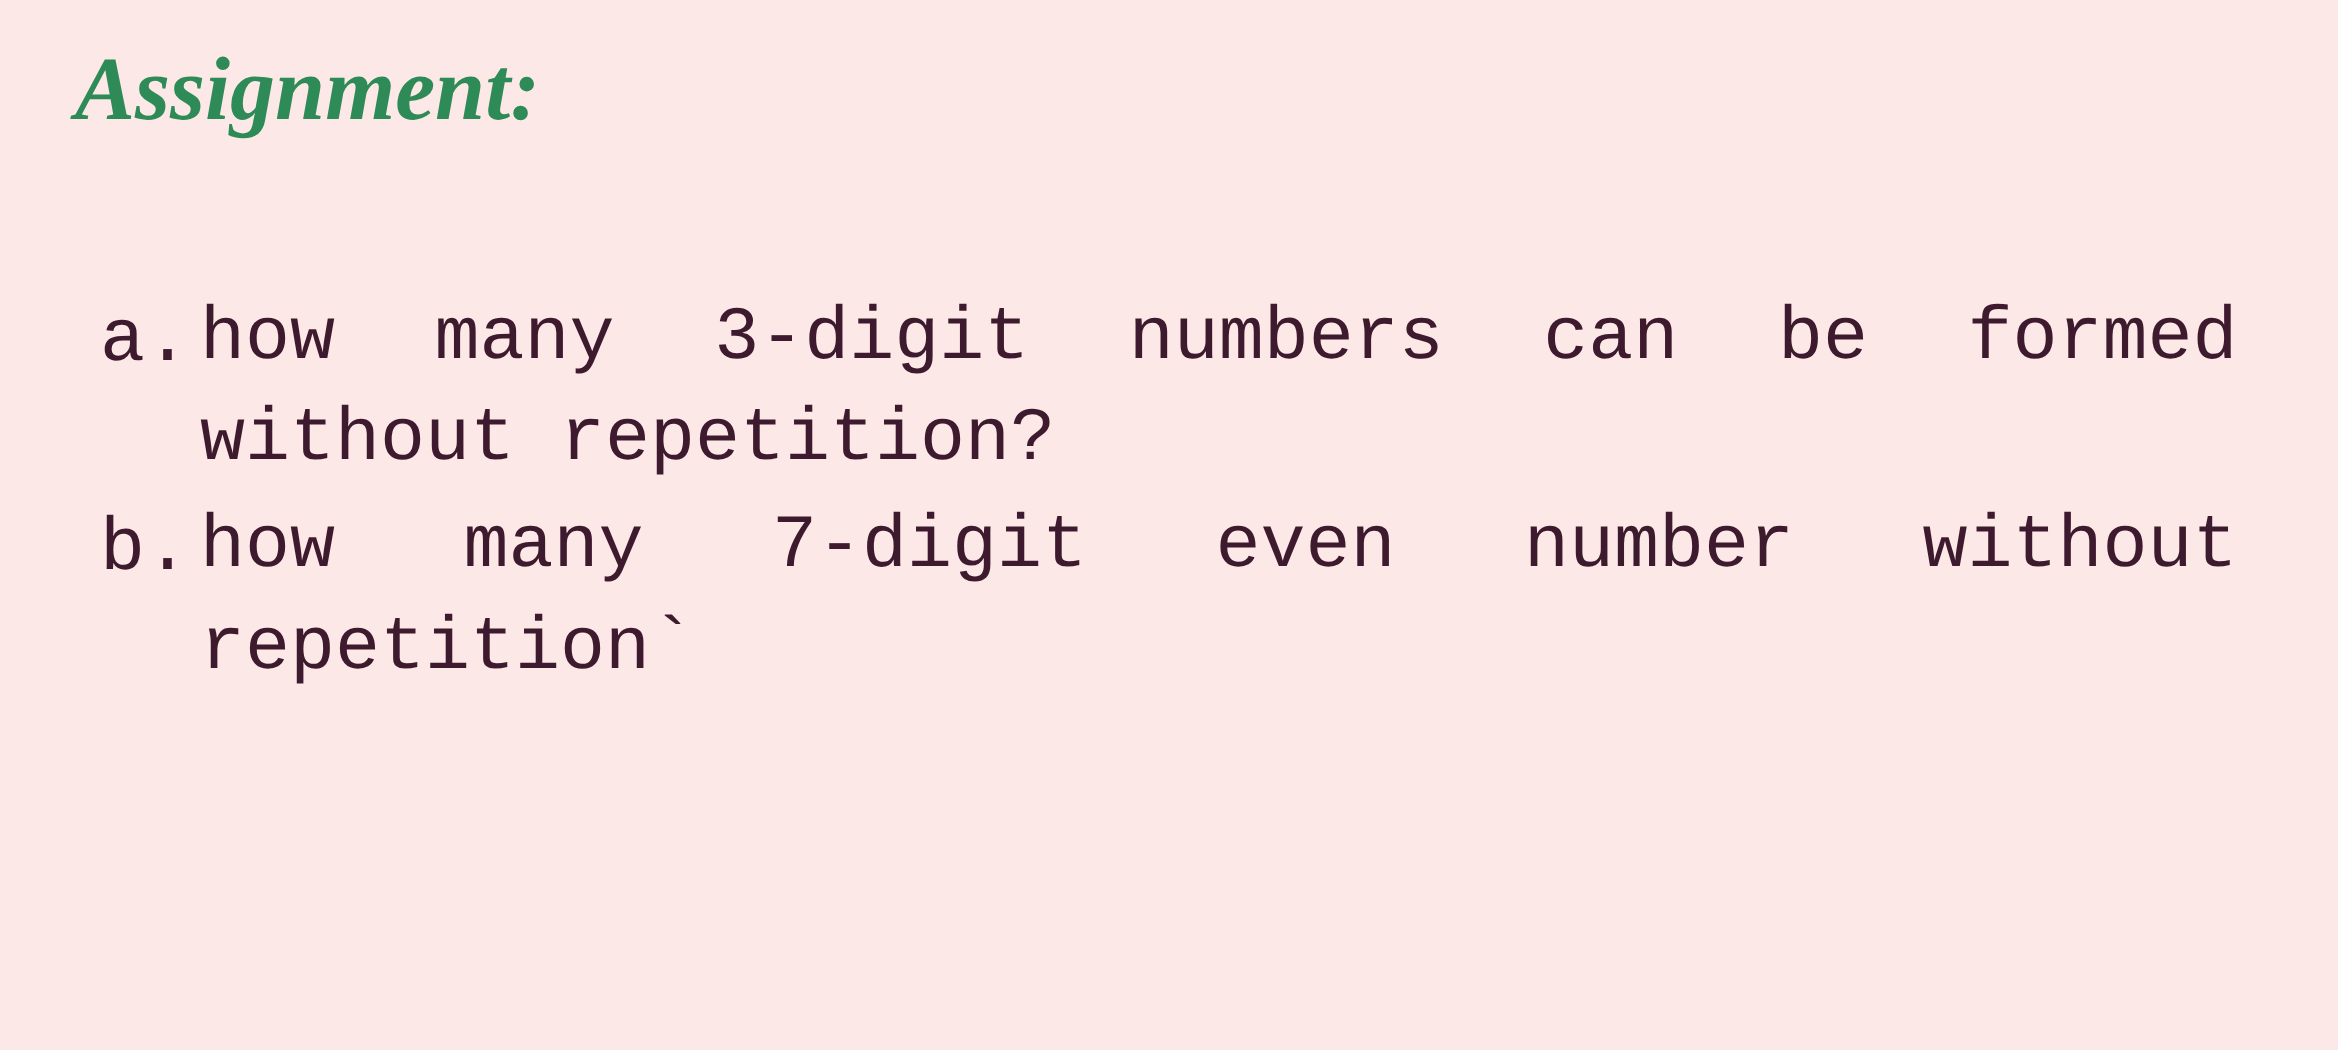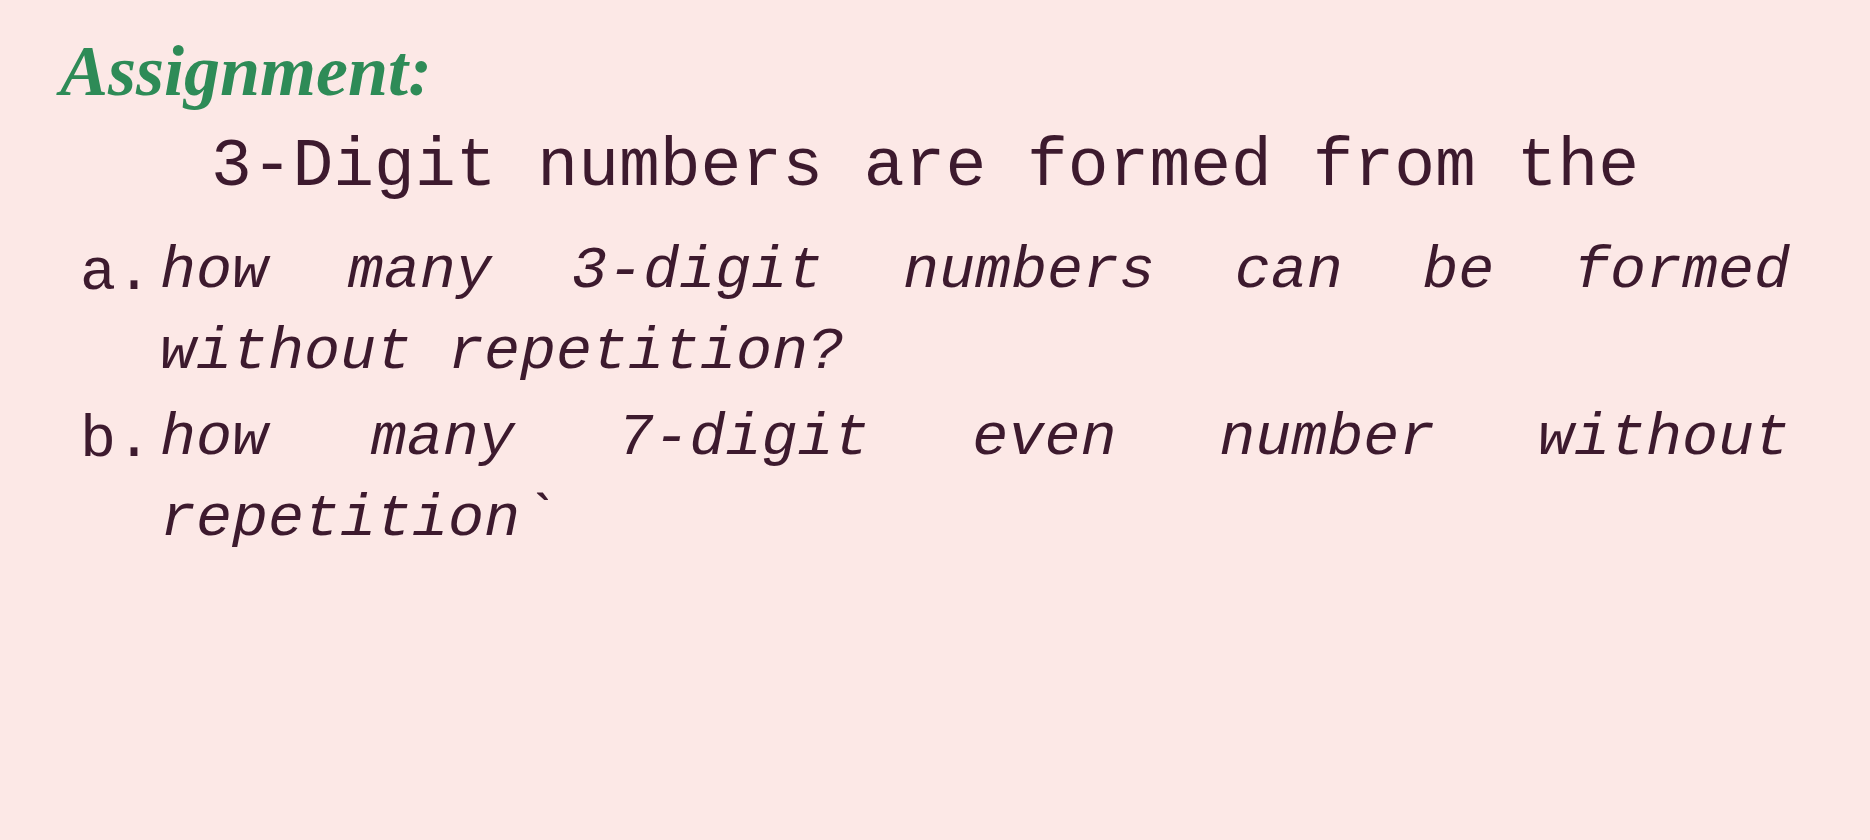--- a/index.html
+++ b/index.html
@@ -65,32 +65,31 @@
       font-size: 60px;
       color: #3d1a2e;
     }
 
     .question-text {
       flex: 1;
       font-size: 60px;
       color: #3d1a2e;
       text-align: justify;
       line-height: 1.35;
-      font-style: italic;
     }
   </style>
 </head>
 <body>
 
 <div class="page-container">
 
   <div class="assignment-title">Assignment:</div>
 
   <div class="problem-statement">
-    <span>3-Digit numbers are formed from the</span><br>
+    <br>
   </div>
 
   <div class="questions">
 
     <div class="question-item">
       <span class="question-label">a.</span>
       <span class="question-text">how many 3-digit numbers can be formed without repetition?</span>
     </div>
 
     <div class="question-item">

